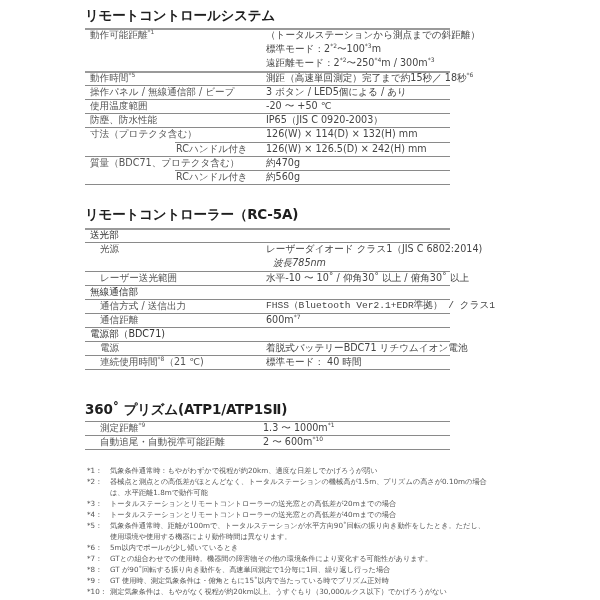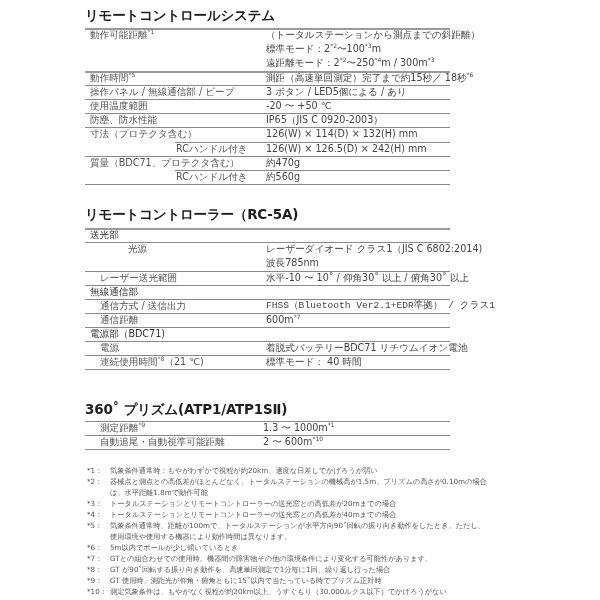--- a/index.html
+++ b/index.html
@@ -72,23 +72,23 @@
 <div class="cell label" style="left:176px; top:171px;">RCハンドル付き</div>
 <div class="cell" style="left:266px; top:171px;">約560g</div>
 <div class="hline" style="top:184px; left:85px; width:365px;"></div>
 
 <div class="section-title" style="top:206px;">リモートコントローラー（RC-5A)</div>
 <div class="hline thick" style="top:228px; left:85px; width:365px;"></div>
 
 <div class="cell group" style="left:90px; top:229px;">送光部</div>
 <div class="hline" style="top:242px; left:85px; width:365px;"></div>
 
-<div class="cell label" style="left:100px; top:243px;margin-left:28px;">光源</div>
+<div class="cell label" style="left:100px; top:243px;">光源</div>
 <div class="cell" style="left:266px; top:243px;">レーザーダイオード クラス1（JIS C 6802:2014)</div>
-<div class="cell" style="left:266px; top:257px;">波長785nm</div>
+<div class="cell" style="left:273px; top:257px;font-style:italic;">波長785nm</div>
 <div class="hline" style="top:271px; left:85px; width:365px;"></div>
 
 <div class="cell label" style="left:100px; top:272px;">レーザー送光範囲</div>
 <div class="cell" style="left:266px; top:272px;">水平-10 〜 10˚ /  仰角30˚ 以上  /  俯角30˚ 以上</div>
 <div class="hline" style="top:285px; left:85px; width:365px;"></div>
 
 <div class="cell group" style="left:90px; top:286px;">無線通信部</div>
 <div class="hline" style="top:299px; left:85px; width:365px;"></div>
 
 <div class="cell label" style="left:100px; top:300px;">通信方式 / 送信出力</div>
@@ -124,14 +124,14 @@
 <div class="note" style="top:466px;"><span class="mark">*1：</span><span>気象条件通常時：もやがわずかで視程が約20km、適度な日差しでかげろうが弱い</span></div>
 <div class="note" style="top:477px;"><span class="mark">*2：</span><span>器械点と測点との高低差がほとんどなく、トータルステーションの機械高が1.5m、プリズムの高さが0.10mの場合</span></div>
 <div class="note cont" style="top:488px;">は、水平距離1.8mで動作可能</div>
 <div class="note" style="top:499px;"><span class="mark">*3：</span><span>トータルステーションとリモートコントローラーの送光窓との高低差が20mまでの場合</span></div>
 <div class="note" style="top:510px;"><span class="mark">*4：</span><span>トータルステーションとリモートコントローラーの送光窓との高低差が40mまでの場合</span></div>
 <div class="note" style="top:521px;"><span class="mark">*5：</span><span>気象条件通常時、距離が100mで、トータルステーションが水平方向90˚回転の振り向き動作をしたとき。ただし、</span></div>
 <div class="note cont" style="top:532px;">使用環境や使用する機器により動作時間は異なります。</div>
 <div class="note" style="top:543px;"><span class="mark">*6：</span><span>5m以内でポールが少し傾いているとき</span></div>
 <div class="note" style="top:554px;"><span class="mark">*7：</span><span>GTとの組合わせでの使用時。機器間の障害物その他の環境条件により変化する可能性があります。</span></div>
 <div class="note" style="top:565px;"><span class="mark">*8：</span><span>GT が90˚回転する振り向き動作を、高速単回測定で1分毎に1回、繰り返し行った場合</span></div>
-<div class="note" style="top:576px;"><span class="mark">*9：</span><span>GT 使用時、測距光が仰角・俯角ともに15˚以内で当たっている時でプリズム正対時</span></div>
+<div class="note" style="top:576px;"><span class="mark">*9：</span><span>GT 使用時、測定気象条件は・俯角ともに15˚以内で当たっている時でプリズム正対時</span></div>
 <div class="note" style="top:587px;"><span class="mark">*10：</span><span>測定気象条件は、もやがなく視程が約20km以上、うすぐもり（30,000ルクス以下）でかげろうがない</span></div>
 
 </body></html>

